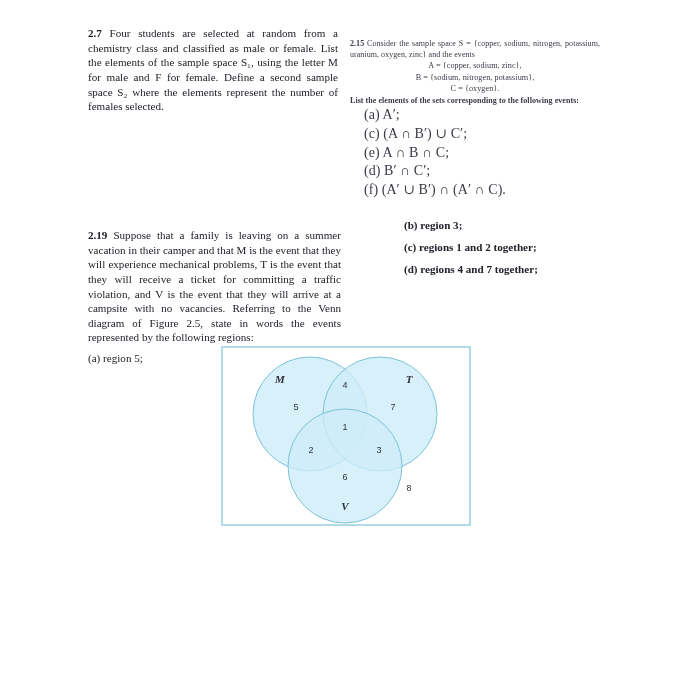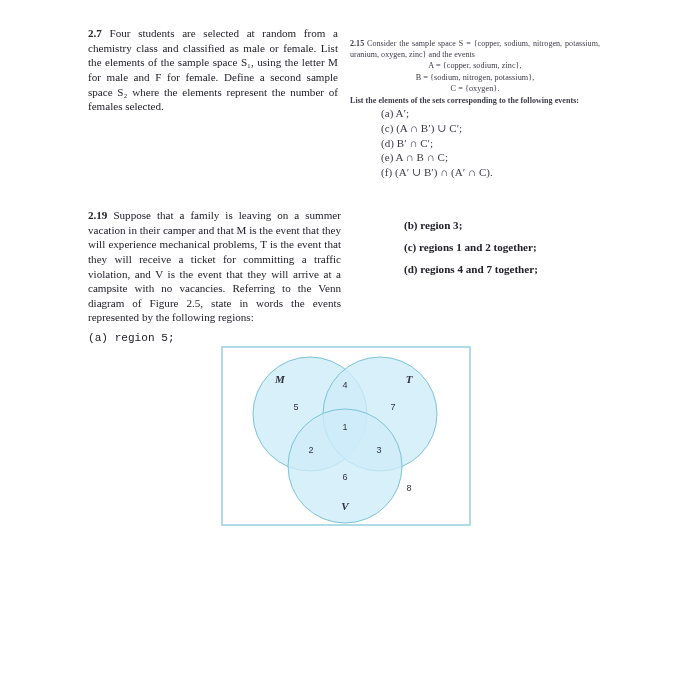--- a/index.html
+++ b/index.html
@@ -64,37 +64,36 @@
   }
   #prob-215 .listintro {
     display: block;
     margin-top: 1px;
     text-align: justify;
     font-weight: bold;
     font-size: 8.0px;
   }
   #prob-215 .subitem {
     display: block;
-    margin-left: 31px;
-    font-size: 11px;
+    margin-left: 14px;
+    font-size: 14px;
     line-height: 1.33;
   }
 
   
   #prob-219 {
     left: 88px;
-    top: 208px;
+    top: 228px;
     width: 253px;
     font-size: 11.1px;
     color: #21212a;
   }
   #prob-219 .subitem-a {
     display: block;
     margin-top: 7px;
-    font-family: Liberation Mono, monospace;
   }
 
   
   #prob-219-items {
     left: 404px;
     top: 218px;
     width: 215px;
     font-size: 11.1px;
     color: #21212a;
   }
@@ -142,22 +141,22 @@
     <div class="para">
       <span class="pnum">2.15</span>
       <span>Consider the sample space S = {copper, sodium, nitrogen, potassium, uranium, oxygen, zinc} and the events</span>
     </div>
     <span class="eventline">A = {copper, sodium, zinc},</span>
     <span class="eventline">B = {sodium, nitrogen, potassium},</span>
     <span class="eventline">C = {oxygen}.</span>
     <span class="listintro">List the elements of the sets corresponding to the following events:</span>
     <span class="subitem">(a) A′;</span>
     <span class="subitem">(c) (A ∩ B′) ∪ C′;</span>
+    <span class="subitem">(e) A ∩ B ∩ C;</span>
     <span class="subitem">(d) B′ ∩ C′;</span>
-    <span class="subitem">(e) A ∩ B ∩ C;</span>
     <span class="subitem">(f) (A′ ∪ B′) ∩ (A′ ∩ C).</span>
   </div>
 
   <div class="block" id="prob-219">
     <div class="para">
       <span class="pnum">2.19</span>
       <span>Suppose that a family is leaving on a summer vacation in their camper and that M is the event that they will experience mechanical problems, T is the event that they will receive a ticket for committing a traffic violation, and V is the event that they will arrive at a campsite with no vacancies. Referring to the Venn diagram of Figure 2.5, state in words the events represented by the following regions:</span>
     </div>
     <span class="subitem-a">(a) region 5;</span>
   </div>

